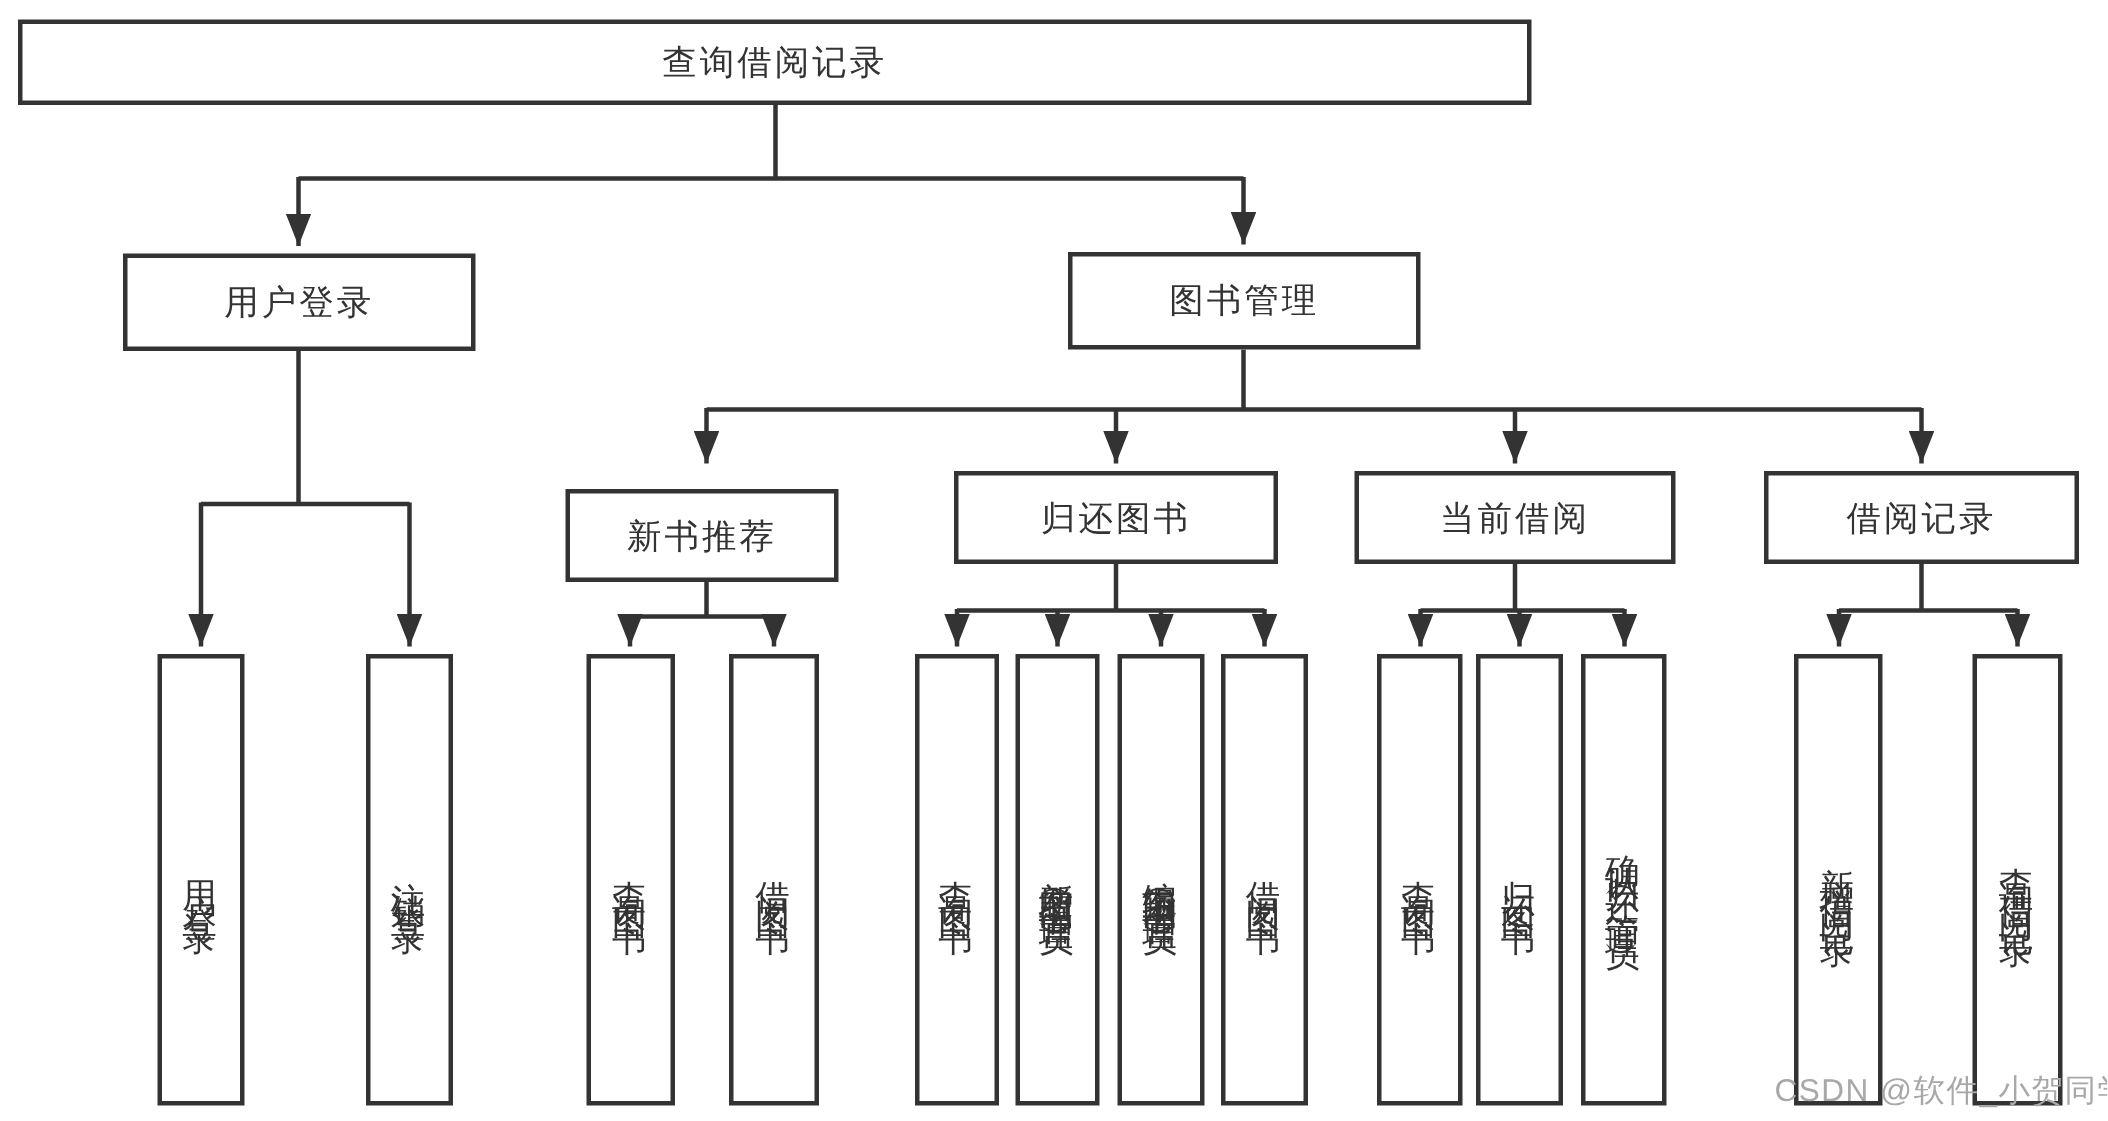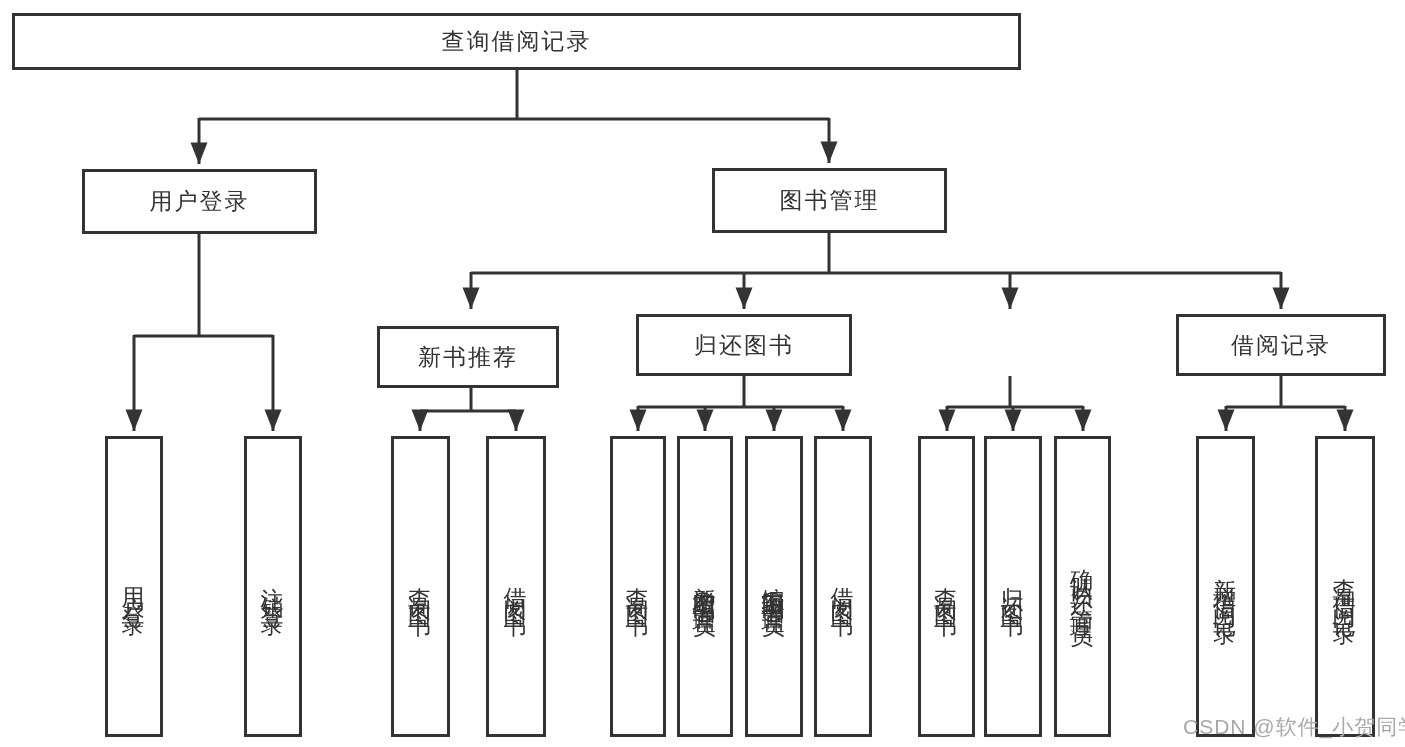--- a/index.html
+++ b/index.html
@@ -108,20 +108,23 @@
   <div class="box h" style="left:712px; top:168px; width:235px; height:65px;">
     <span>图书管理</span>
   </div>
 
   <div class="box h" style="left:377px; top:314px; width:182px; height:62px;margin-top:12px;">
     <span>新书推荐</span>
   </div>
   <div class="box h" style="left:636px; top:314px; width:216px; height:62px;">
     <span>归还图书</span>
   </div>
+  <div class="box h" style="left:903px; top:314px; width:214px; height:62px;">
+    <span>当前借阅</span>
+  </div>
   <div class="box h" style="left:1176px; top:314px; width:210px; height:62px;">
     <span>借阅记录</span>
   </div>
 
   <div class="box v" style="left:105px; top:436px; width:58px; height:301px;">
     <span class="ls4">用户登录</span>
   </div>
   <div class="box v" style="left:244px; top:436px; width:58px; height:301px;">
     <span class="ls4">注销登录</span>
   </div>

